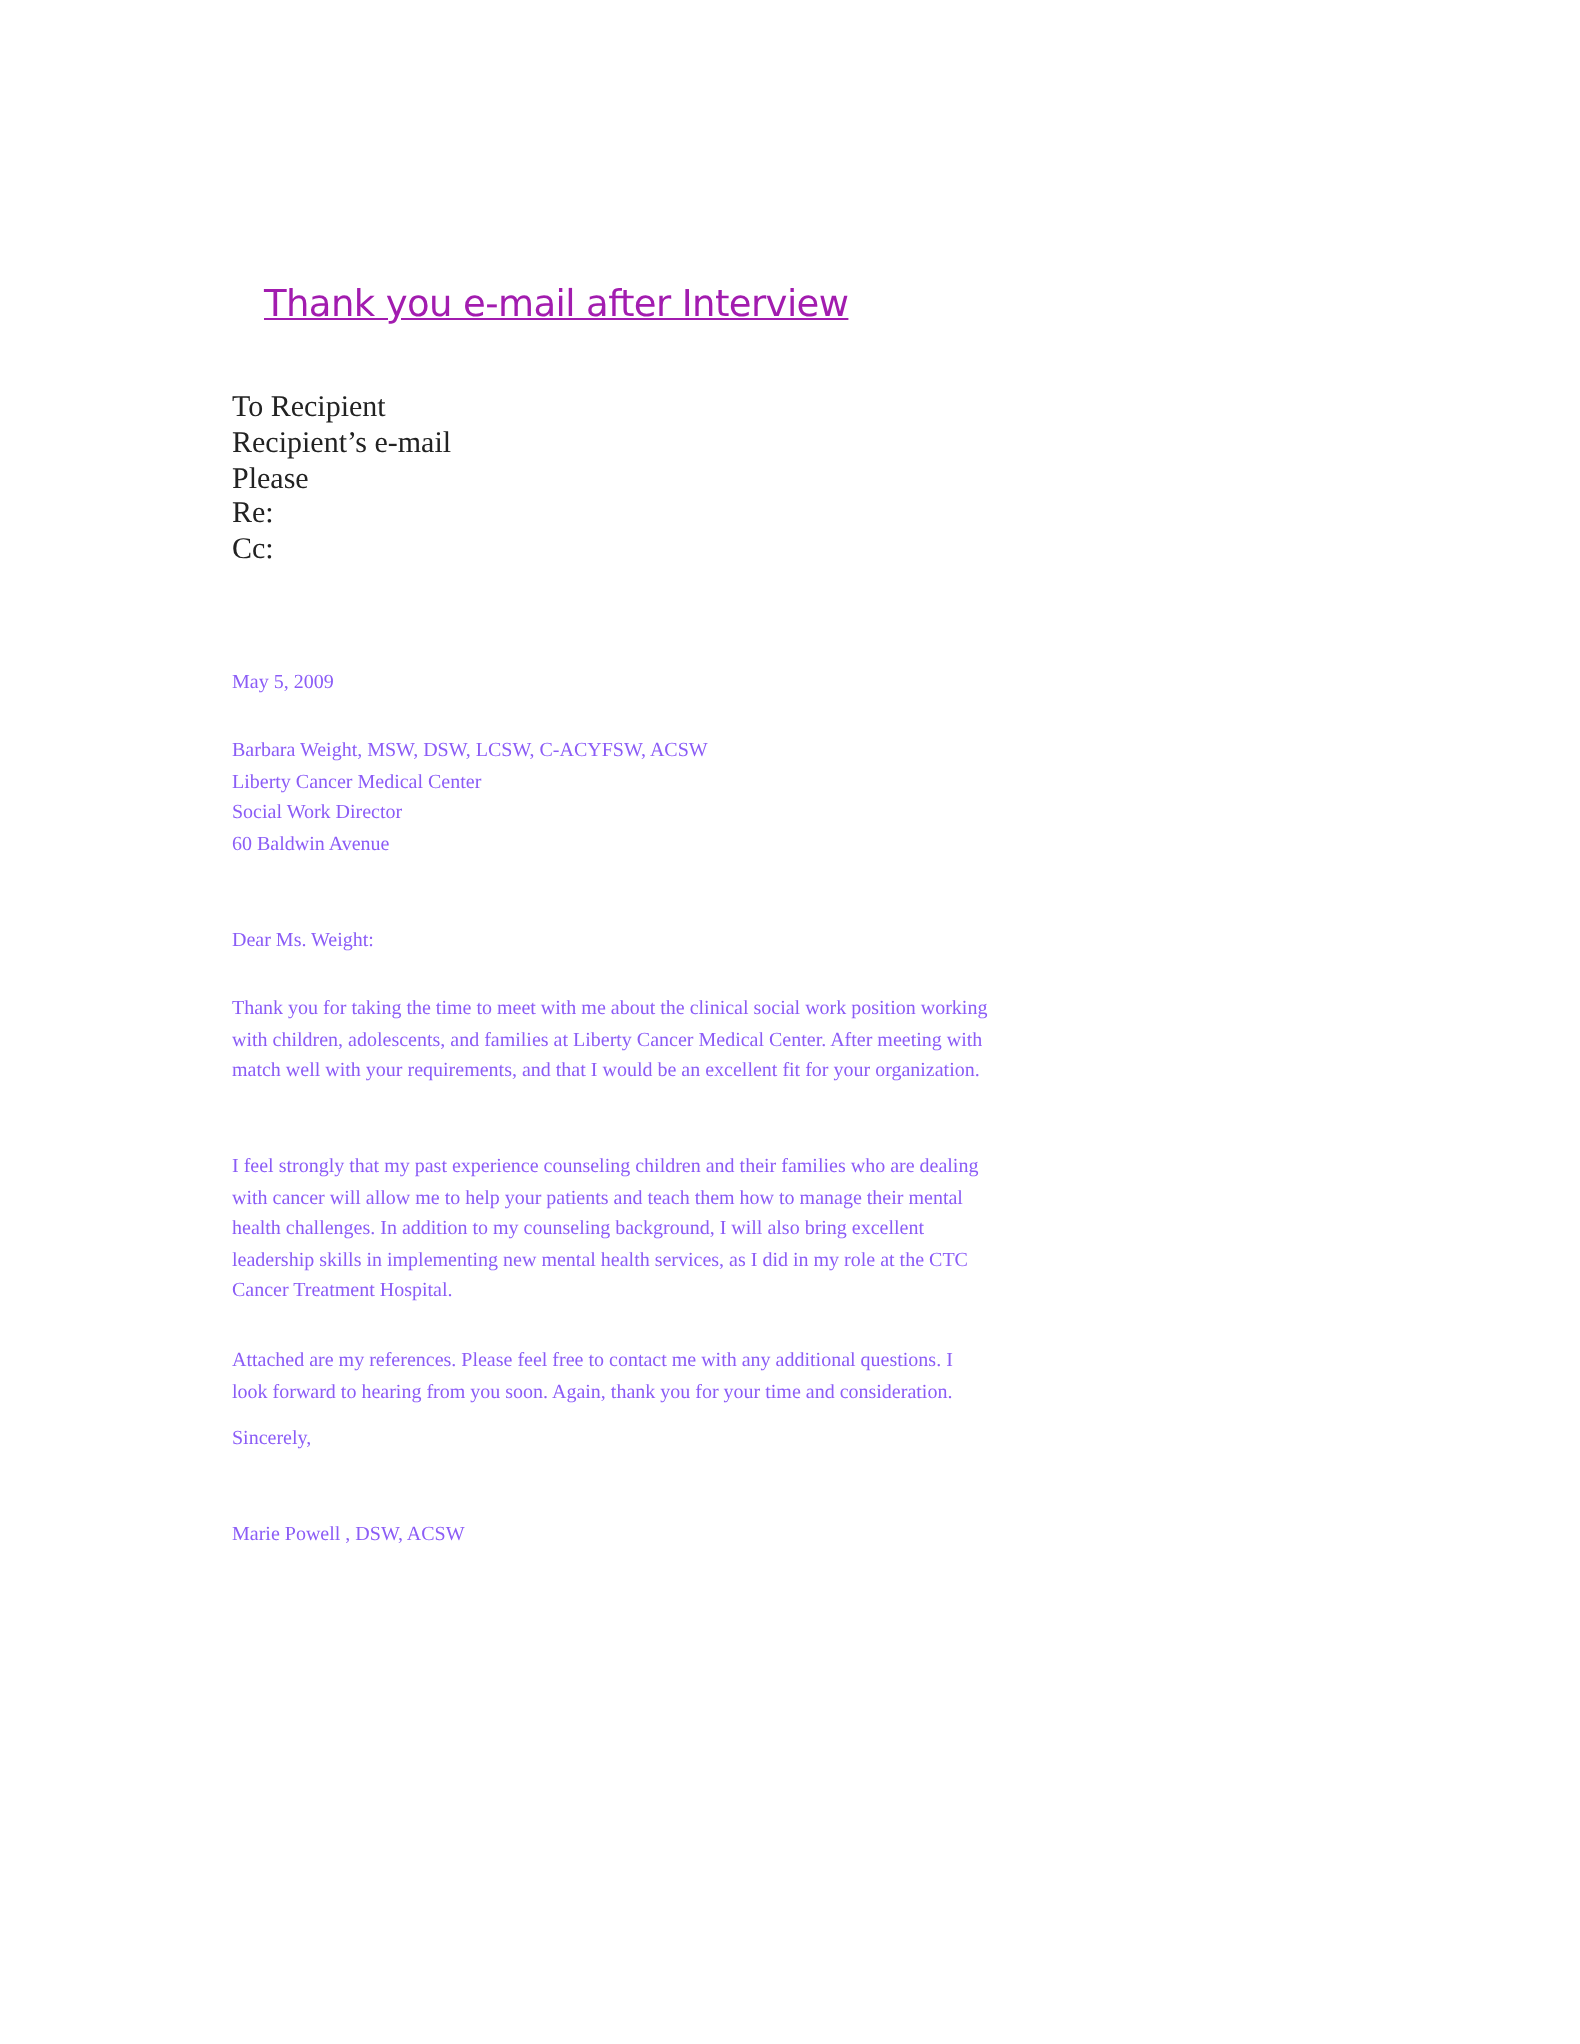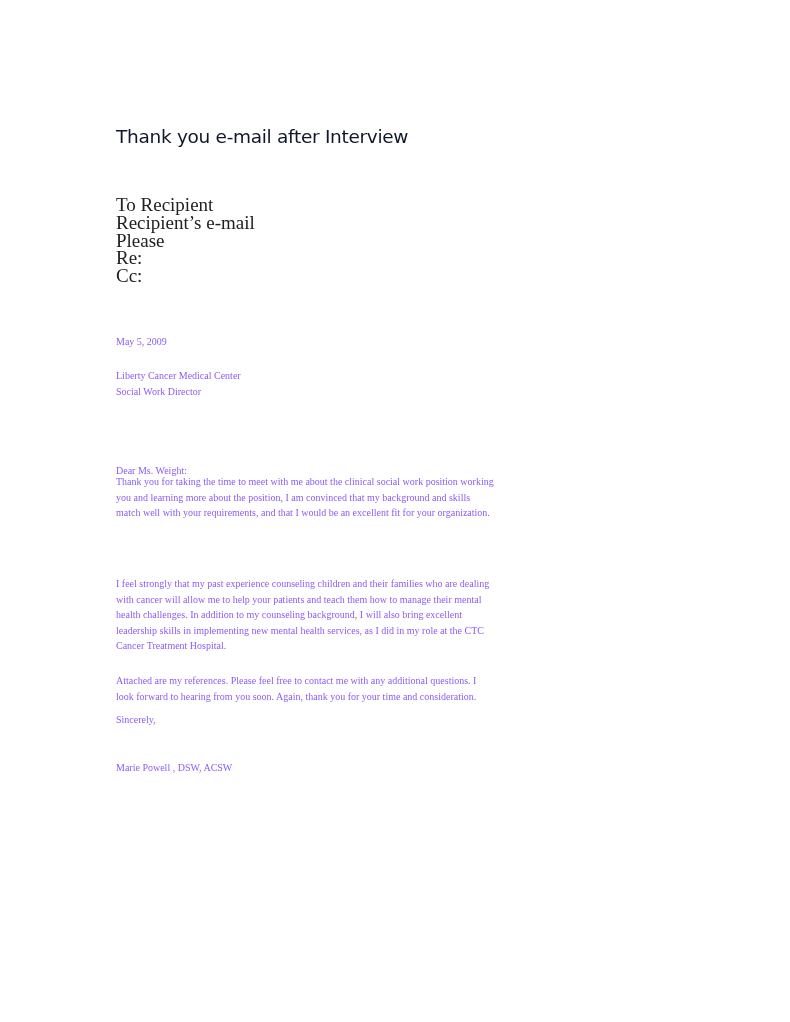--- a/index.html
+++ b/index.html
@@ -1,25 +1,25 @@
 <!DOCTYPE html>
 <html><head>
 <meta charset="utf-8">
 <style>
   html, body { margin: 0; padding: 0; background: #ffffff; }
   body { width: 790px; height: 1022px; position: relative; overflow: hidden; color: #111; }
   .page { position: absolute; left: 0; top: 0; width: 790px; height: 1022px; background: #fff; }
   .title {
     position: absolute; left: 116px; top: 126px;
     font-family: "DejaVu Sans", sans-serif; font-size: 18.5px; letter-spacing: -0.3px;
-    color: #0f172a; margin: 0; font-weight: normal; white-space: nowrap;
+    color: #a21caf; margin: 16px; font-weight: normal; white-space: nowrap; text-decoration: underline;
   }
   .header-block {
     position: absolute; left: 116px; top: 196px;
-    font-family: "Liberation Serif", serif; font-size: 19px; line-height: 17.8px; color: #222;
+    font-family: "Liberation Serif", serif; font-size: 15px; line-height: 17.8px; color: #222;
   }
   .header-block div { white-space: nowrap; }
   .body-text {
     font-family: Liberation Serif, serif; font-size: 10px; line-height: 15.6px; color: #8b5cf6;
   }
   .abs { position: absolute; left: 116px; white-space: nowrap; }
   .para { position: absolute; left: 116px; width: 560px; }
   .para .line { white-space: nowrap; }
 </style>
 </head>
@@ -33,29 +33,31 @@
     <div>To Recipient</div>
     <div>Recipient’s e-mail</div>
     <div>Please</div>
     <div>Re:</div>
     <div>Cc:</div>
   </div>
 
   <div class="abs body-text" style="top:334px;">May 5, 2009</div>
 
   <div class="abs body-text" style="top:368px;">
+    <div>Barbara Weight, MSW, DSW, LCSW, C-ACYFSW, ACSW</div>
     <div>Liberty Cancer Medical Center</div>
     <div>Social Work Director</div>
+    <div>60 Baldwin Avenue</div>
   </div>
 
   <div class="abs body-text" style="top:463px;text-align:right;">Dear Ms. Weight:</div>
 
-  <div class="para body-text" style="top:474px;">
+  <div class="para body-text" style="top:497px;">
     <div class="line">Thank you for taking the time to meet with me about the clinical social work position working</div>
-    <div class="line">you and learning more about the position, I am convinced that my background and skills</div>
+    <div class="line">with children, adolescents, and families at Liberty Cancer Medical Center. After meeting with</div>
     <div class="line">match well with your requirements, and that I would be an excellent fit for your organization.</div>
   </div>
 
   <div class="para body-text" style="top:576px;">
     <div class="line">I feel strongly that my past experience counseling children and their families who are dealing</div>
     <div class="line">with cancer will allow me to help your patients and teach them how to manage their mental</div>
     <div class="line">health challenges. In addition to my counseling background, I will also bring excellent</div>
     <div class="line">leadership skills in implementing new mental health services, as I did in my role at the CTC</div>
     <div class="line">Cancer Treatment Hospital.</div>
   </div>

